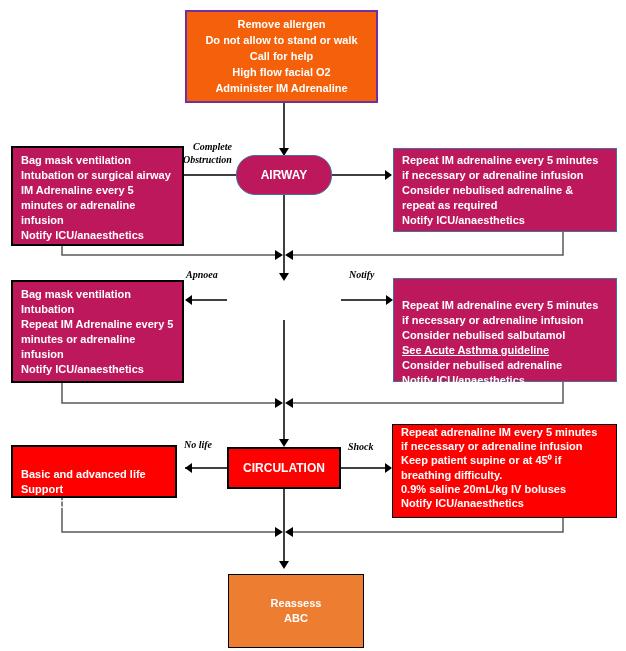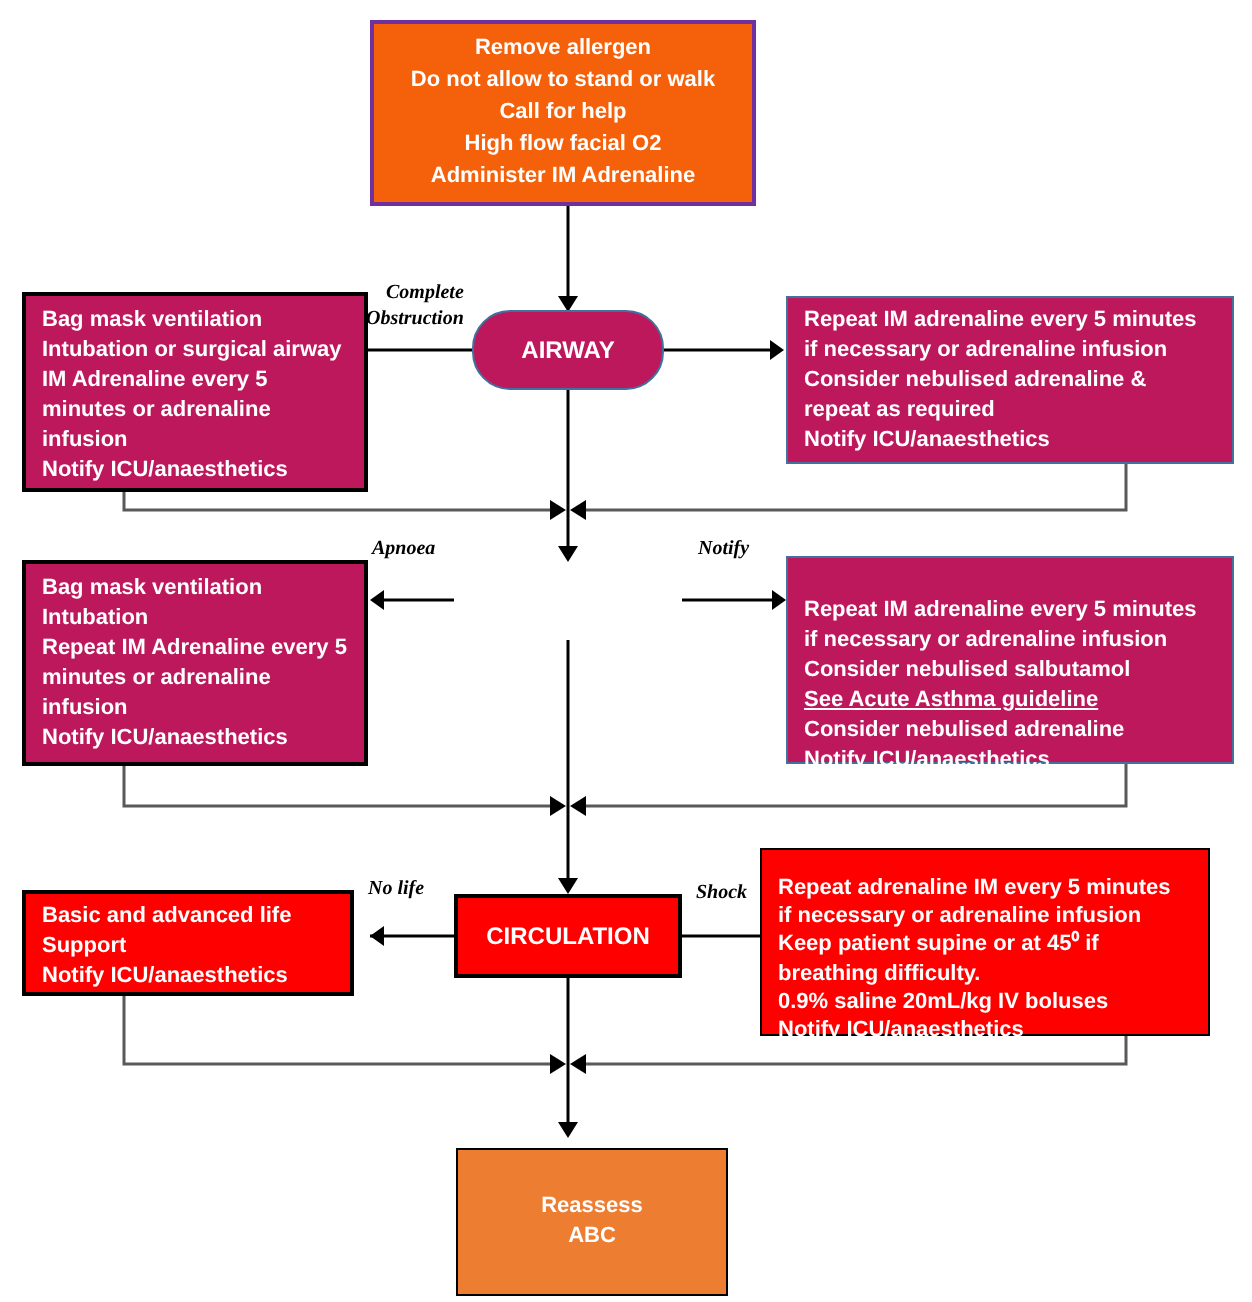--- a/index.html
+++ b/index.html
@@ -16,25 +16,25 @@
   .vcenter{display:flex;align-items:center;justify-content:center;}
   .start-box{
     left:185px;top:10px;width:193px;height:93px;
     background:#F4610A;border:2px solid #7030A0;
     text-align:center;padding-top:5px;line-height:1.45;
   }
   .blue{background:#be185d;}
   .side-left{left:11px;width:173px;border:2px solid #000;padding:5px 8px;}
   .airway-left{top:146px;height:100px;}
   .breathing-left{top:280px;height:103px;}
-  .circ-left{left:11px;top:445px;width:166px;height:53px;border:2px solid #000;padding:4px 8px;background:#FF0000;}
+  .circ-left{left:11px;top:445px;width:166px;height:53px;border:2px solid #000;padding:20px 8px;background:#FF0000;}
   .side-right{width:224px;border:1.5px solid #41719C;padding:4px 8px;}
   .airway-right{left:393px;top:148px;height:84px;}
   .breathing-right{left:393px;top:278px;height:104px;}
-  .circ-right{left:380px;top:424px;width:225px;height:94px;border:1.5px solid #000;padding:12px 8px;line-height:1.29;background:#FF0000;}
+  .circ-right{left:392px;top:424px;width:225px;height:94px;border:1.5px solid #000;padding:0 8px;line-height:1.29;background:#FF0000;}
   .stage{border:1.5px solid #41719C;font-size:12px;}
   .airway-box{left:236px;top:155px;width:96px;height:40px;border-radius:19px;}
   .breathing-box{left:227px;top:281px;width:114px;height:39px;}
   .circ-box{left:227px;top:447px;width:114px;height:42px;border:2px solid #000;background:#FF0000;}
   .end-box{
     left:228px;top:574px;width:136px;height:74px;
     background:#ED7D31;border:1.5px solid #000;text-align:center;
   }
   .underline-line{text-decoration:underline;}
   .lbl{

